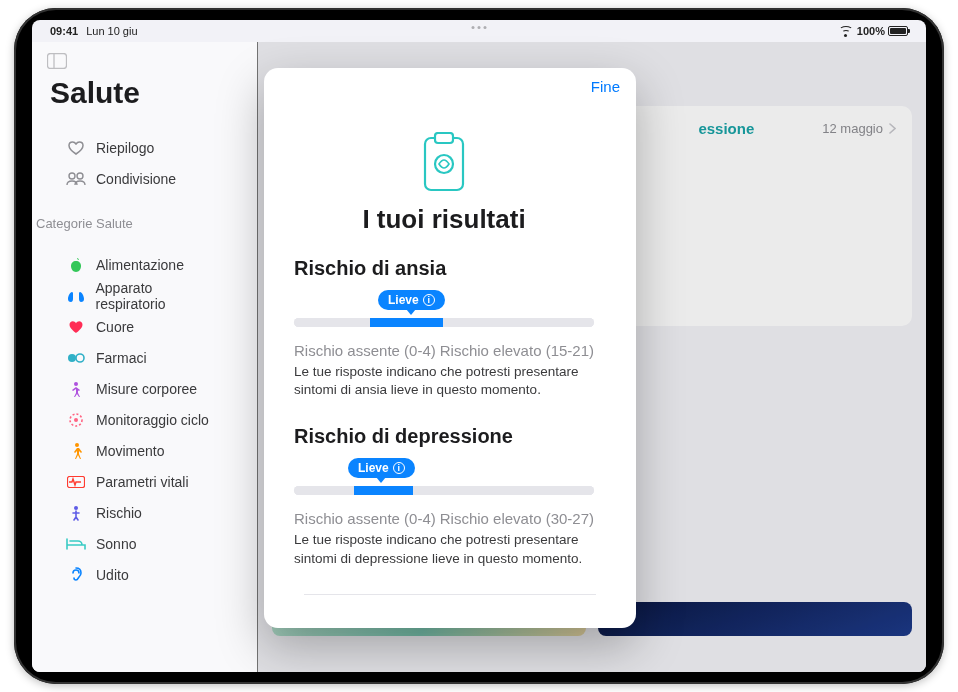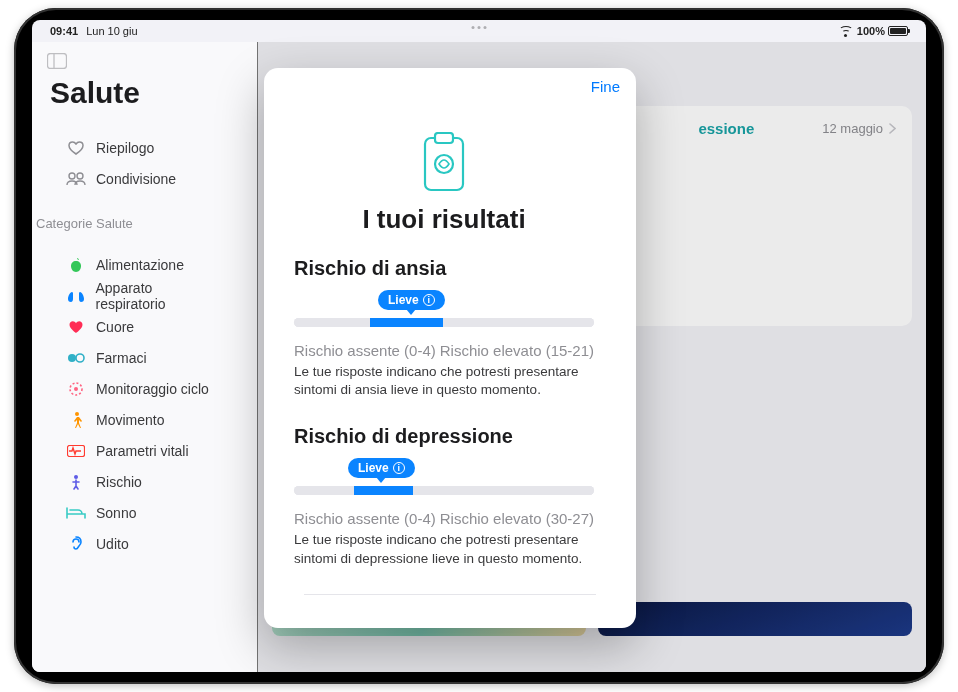--- a/index.html
+++ b/index.html
@@ -276,20 +276,29 @@
               <span class="icon ic">
                 <svg width="18" height="12">
                   <circle cx="5" cy="6" r="4" fill="#30b0c7"></circle>
                   <rect x="9" y="2" width="8" height="8" rx="4" fill="none" stroke="#30b0c7" stroke-width="1.6"></rect>
                 </svg>
               </span>
     <span>Farmaci</span>
             </li>
             <li>
               <span class="icon ic">
+                <svg width="12" height="16">
+                  <circle cx="6" cy="3" r="2" fill="#af52de"></circle>
+                  <path d="M6 6l-4 3 1 1 3-2 3 2 1-1-4-3zM6 8v4l-2 4h1l2-3 2 3h1l-2-4V8" fill="#af52de"></path>
+                </svg>
+              </span>
+    <span>Misure corporee</span>
+            </li>
+            <li>
+              <span class="icon ic">
                 <svg width="16" height="16">
                   <circle cx="8" cy="8" r="6" fill="none" stroke="#ff6482" stroke-width="1.6" stroke-dasharray="2 2"></circle>
                   <circle cx="8" cy="8" r="2" fill="#ff6482"></circle>
                 </svg>
               </span>
     <span>Monitoraggio ciclo</span>
             </li>
             <li>
               <span class="icon ic">
                 <svg width="12" height="16">

